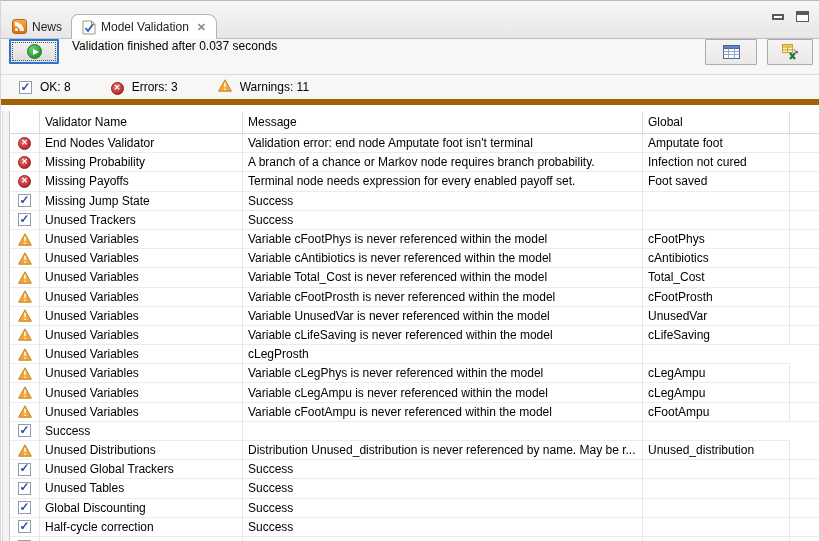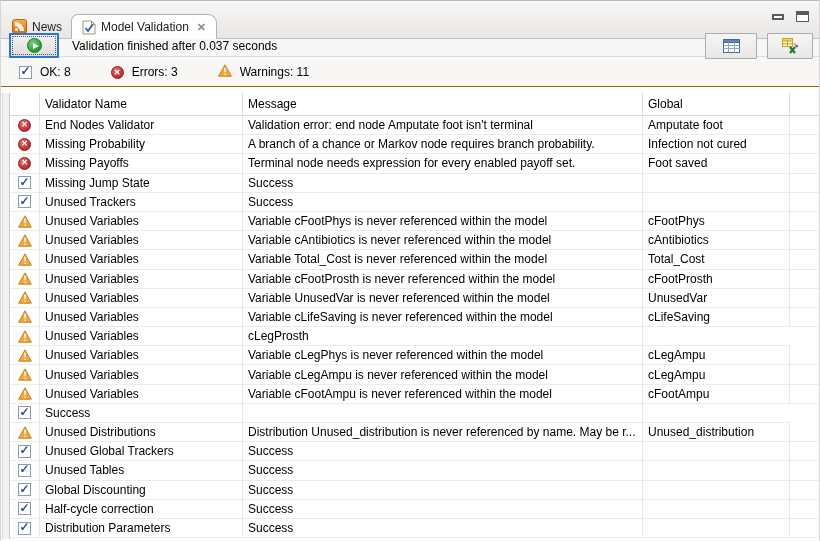--- a/index.html
+++ b/index.html
@@ -43,23 +43,23 @@
     border:2px solid #fff; border-left:none; border-bottom:none; border-radius:0 100% 0 0; }
   .rss-arc2 { position:absolute; left:2px; bottom:2px; width:9px; height:9px;
     border:2px solid #fff; border-left:none; border-bottom:none; border-radius:0 100% 0 0; }
   .close-icon { color:#8A8A8A; font-weight:bold; font-size:11px; margin-left:3px; line-height:1; }
   .win-controls { margin-left:auto; display:flex; align-items:center; gap:12px; padding-right:10px; align-self:center; margin-bottom:6px; }
   .min-icon { width:12px; height:6px; border:2px solid #5A5A5A; background:#fff; }
   .max-icon { width:13px; height:11px; border:1px solid #5A5A5A; border-top:4px solid #5A5A5A; background:#fff; }
 
   
   .toolbar {
-    height: 18px; background: #F8F7F6;
+    height: 36px; background: #F8F7F6;
     border-bottom: 1px solid #DBDBDB;
-    display: flex; align-items: center; padding: 0 6px 4px 8px;
+    display: flex; align-items: flex-start; padding: 0 6px 4px 8px;
   }
   .run-btn {
     width: 50px; height: 25px;
     border: 2px solid #2E75D3; border-radius: 1px;
     background: linear-gradient(#F4F3F2, #DFDDDC);
     display: flex; align-items: center; justify-content: center;
     outline: none; cursor: default; position: relative;
   }
   .run-btn .focus-rect { position:absolute; inset:1px; border:1px dotted #555; }
   .play-icon { width: 15px; height: 15px; border-radius: 50%;
@@ -73,21 +73,21 @@
     height: 26px; border: 1px solid #ABABAB; border-radius: 1px;
     background: linear-gradient(#F6F5F4, #E9E8E7);
     display:flex; align-items:center; justify-content:center; cursor: default;
   }
   .tool-btn.wide { width: 52px; }
   .tool-btn.narrow { width: 46px; }
 
   
   .summary {
     height: 30px; background: #F8F7F6;
-    border-bottom: 1px solid #a16207;
+    border-bottom: 6px solid #a16207;
     display: flex; align-items: center;
   }
   .count-item { display:flex; align-items:center; gap:8px; }
   .count-item.first { margin-left: 18px; }
   .count-item.spaced { margin-left: 40px; }
 
   
   .ok-icon { width: 13px; height: 13px; background:#fff; border:1px solid #8E9CAD;
     display:inline-flex; align-items:center; justify-content:center; flex:none; }
   .ok-icon::after { content:"✓"; color:#27519F; font-size:12px; font-weight:bold; line-height:1; margin-top:-2px; }

